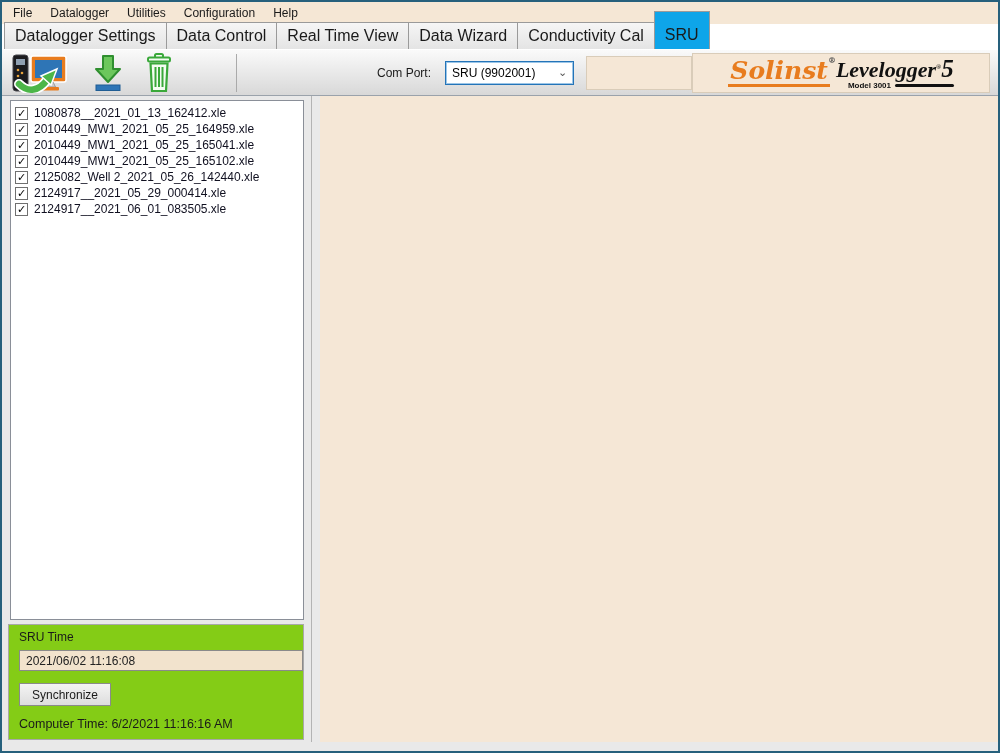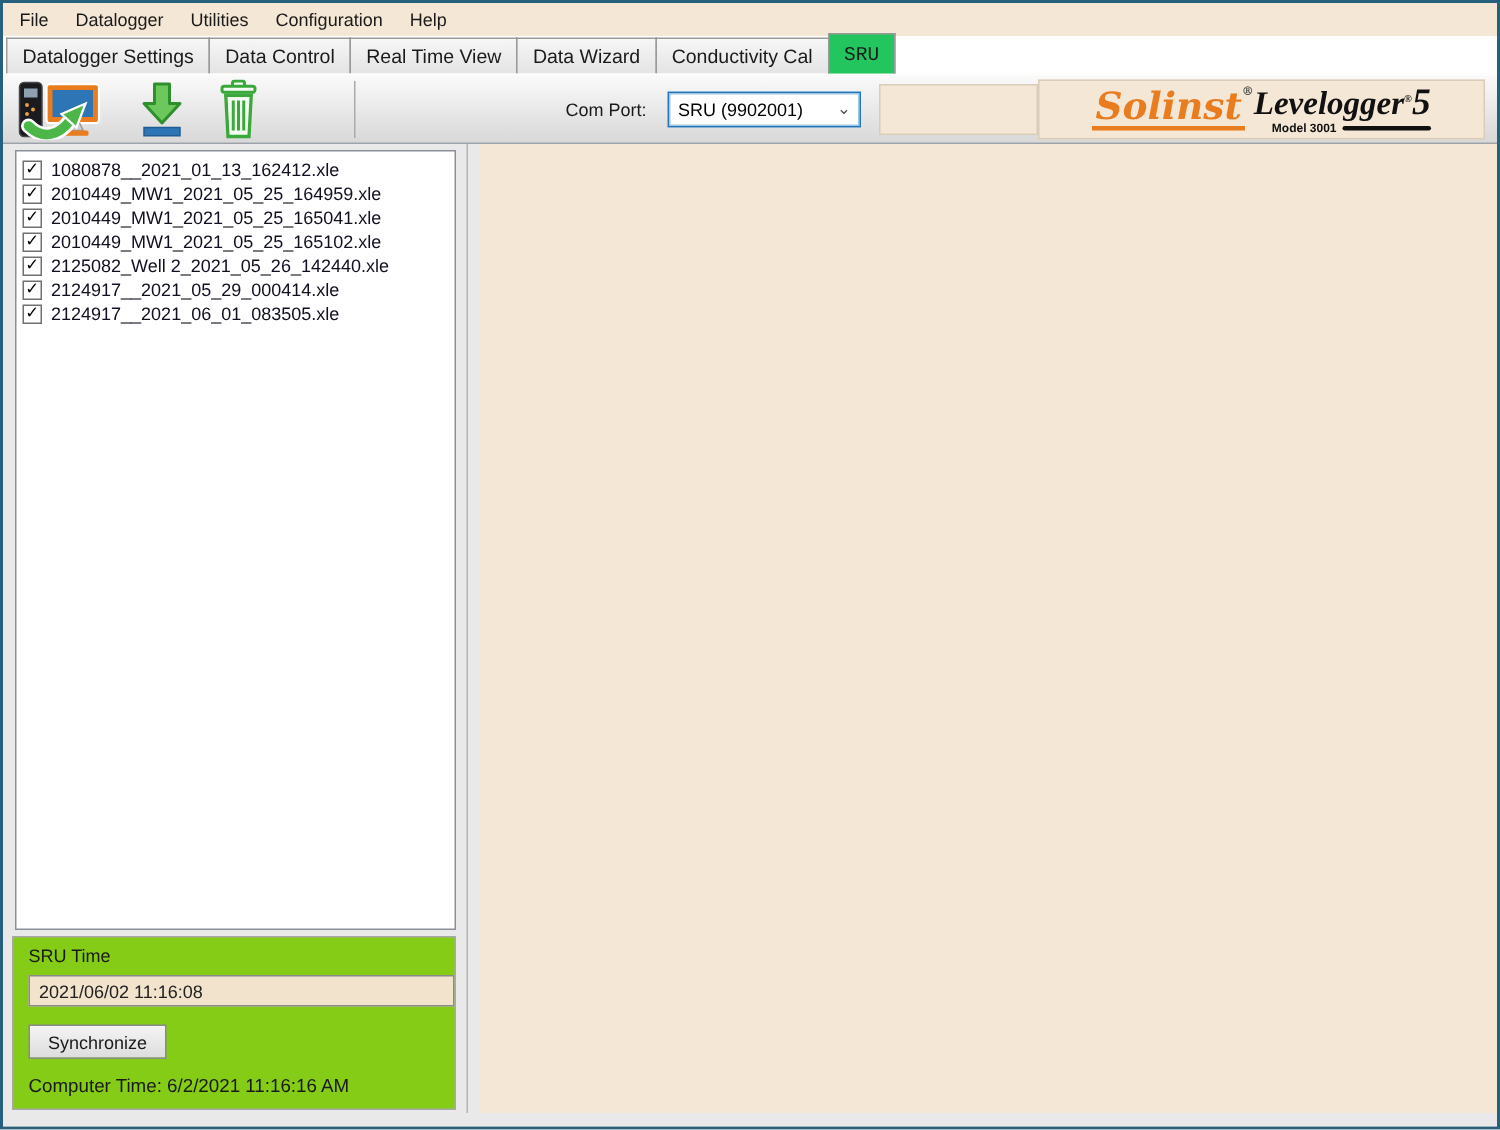--- a/index.html
+++ b/index.html
@@ -21,24 +21,24 @@
   .win-controls { margin-left:auto; display:flex; height:100%; }
   .win-btn { width:46px; height:100%; display:flex; align-items:center; justify-content:center;
              font-size:13px; color:#222; cursor:default; }
 
   
   .menubar { height:22px; background:#f5e7d5; display:flex; align-items:center; padding-left:2px; flex:none; }
   .menu-item { font-size:12px; color:#1a1a1a; padding:3px 9px; cursor:default; }
 
   
   .tabbar { height:25px; background:#ffffff; display:flex; align-items:flex-end; padding-left:2px; flex:none; }
-  .tab { font-size:13px; color:#1a1a1a; padding:4px 10px 4px 10px;
+  .tab { font-size:16px; color:#1a1a1a; padding:4px 10px 4px 10px;
          background:linear-gradient(#f6f6f6,#e4e4e4);
          border:1px solid #9a9a9a; border-bottom:none; margin-right:-1px; white-space:nowrap; }
-  .tab.active { background:#22c55e; padding-top:6px; padding-bottom:5px; position:relative; z-index:2;font-family:Liberation Mono, monospace; }
+  .tab.active { background:#0ea5e9; padding-top:14px; padding-bottom:5px; position:relative; z-index:2; }
 
   
   .toolbar { height:47px; flex:none; display:flex; align-items:center;
              background:linear-gradient(#fafafa,#d8d8d8);
              border-top:1px solid #ffffff; border-bottom:1px solid #9aa2ab;
              padding:0 8px; }
   .tool-btn { border:none; background:transparent; padding:0; display:flex; align-items:center; }
   .tb-sep { width:1px; height:38px; background:#aaaaaa; flex:none; }
   .comport-label { font-size:12px; color:#1a1a1a; white-space:nowrap; }
   .combo { width:130px; height:24px; background:#ffffff; border:1px solid #2474b8;

